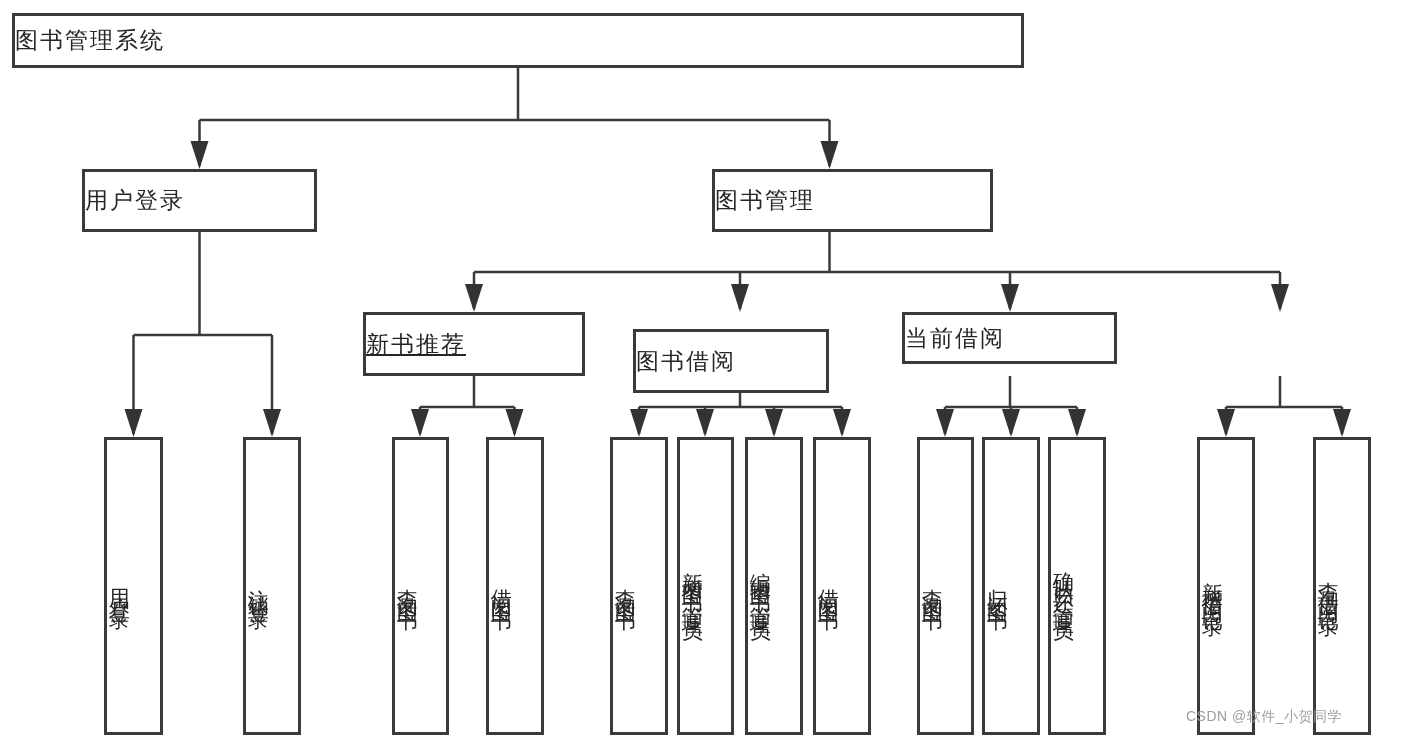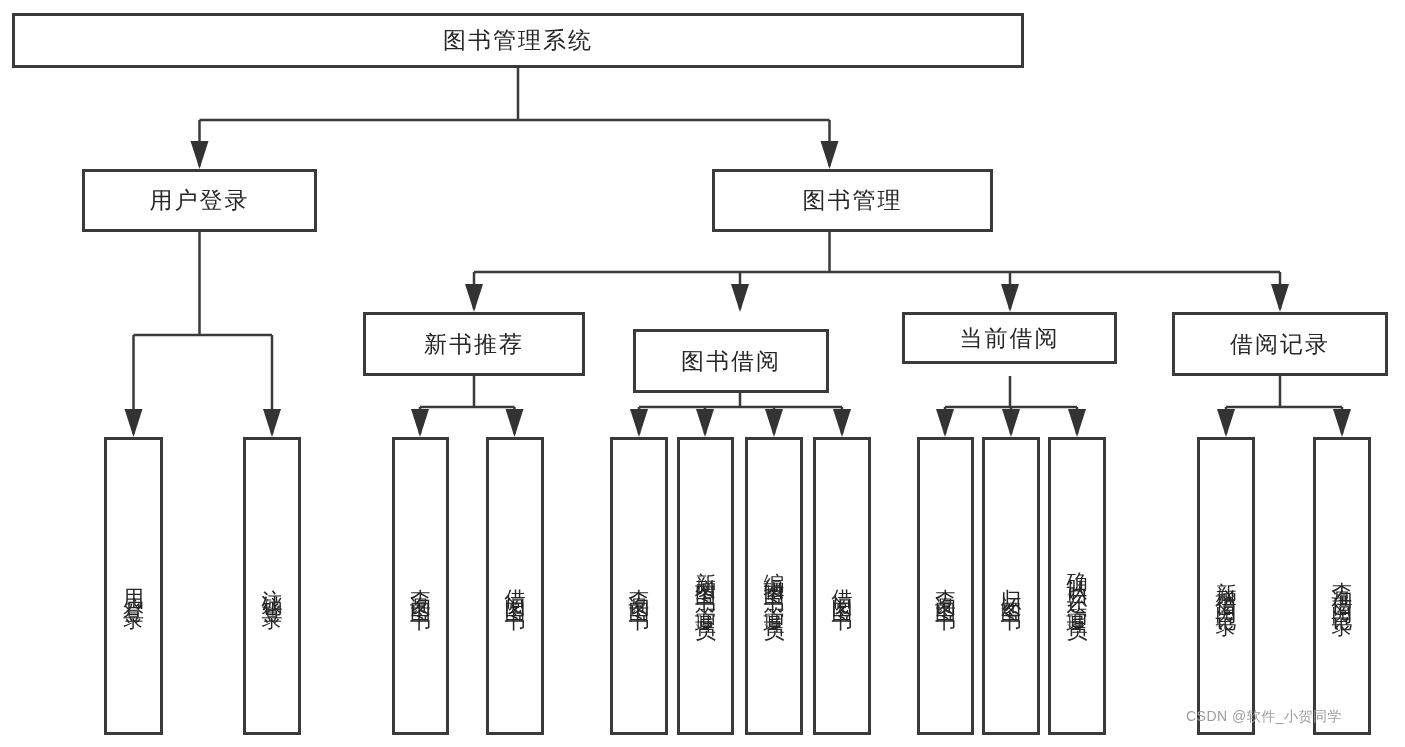--- a/index.html
+++ b/index.html
@@ -12,21 +12,21 @@
     overflow: hidden;
   }
   svg.connectors { position: absolute; left: 0; top: 0; width: 1405px; height: 747px; }
   .node {
     position: absolute;
     box-sizing: border-box;
     background: #ffffff;
     border: 3px solid #3a3a3a;
     display: flex;
     align-items: center;
-    justify-content: center;
+    justify-content: flex-start;
     color: #262626;
   }
   .node.h { font-size: 23px; letter-spacing: 2px; }
   .node.leaf .vtext {
     writing-mode: vertical-rl;
     text-orientation: mixed;
     font-size: 21px;
     line-height: 1.15;
     letter-spacing: 7px;
     white-space: nowrap;
@@ -88,31 +88,28 @@
     <span>图书管理系统</span>
   </div>
 
   <div class="node h" style="left:82px; top:169px; width:235px; height:63px;">
     <span>用户登录</span>
   </div>
   <div class="node h" style="left:712px; top:169px; width:281px; height:63px;">
     <span>图书管理</span>
   </div>
 
-  <div class="node h" style="left:363px; top:312px; width:222px; height:64px;">
+  <div class="node h" style="left:363px; top:312px; width:222px; height:64px;text-decoration:underline;">
     <span>新书推荐</span>
   </div>
   <div class="node h" style="left:633px; top:312px; width:196px; height:64px;margin-top:17px;">
     <span>图书借阅</span>
   </div>
   <div class="node h" style="left:902px; top:312px; width:215px; height:52px;">
     <span>当前借阅</span>
-  </div>
-  <div class="node h" style="left:1172px; top:312px; width:216px; height:64px;">
-    <span>借阅记录</span>
   </div>
 
   <div class="node leaf" style="left:104px; top:437px; width:59px; height:298px;">
     <span class="vtext">用户登录</span>
   </div>
   <div class="node leaf" style="left:243px; top:437px; width:58px; height:298px;">
     <span class="vtext">注销登录</span>
   </div>
 
   <div class="node leaf" style="left:392px; top:437px; width:57px; height:298px;">

